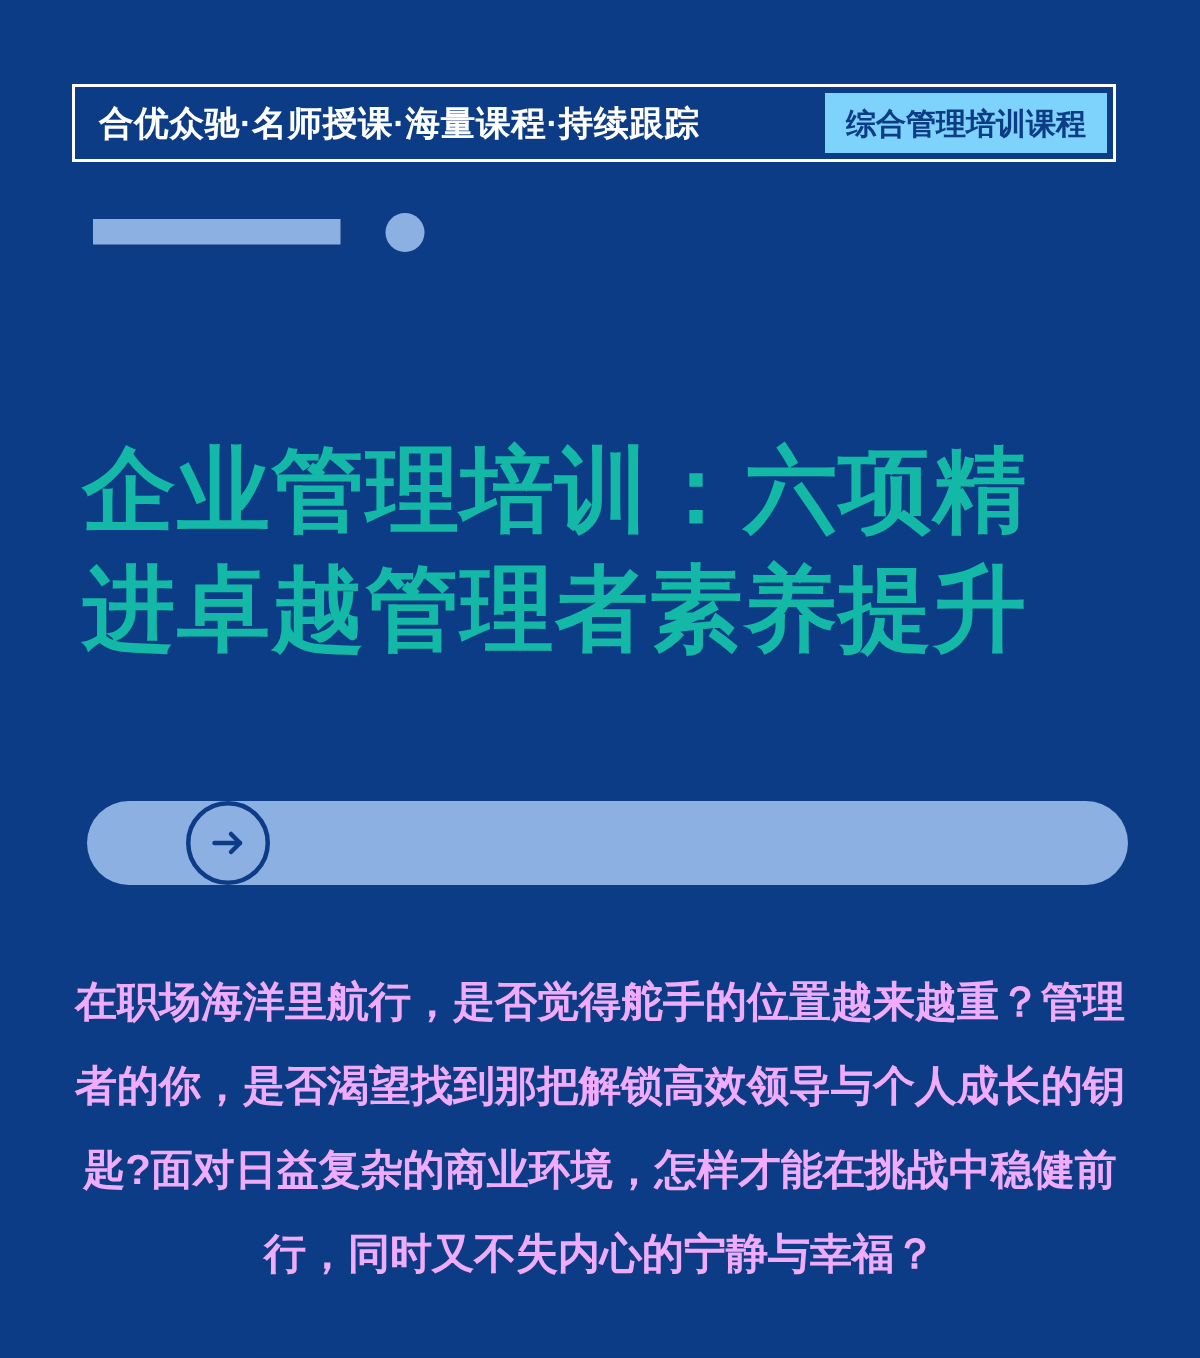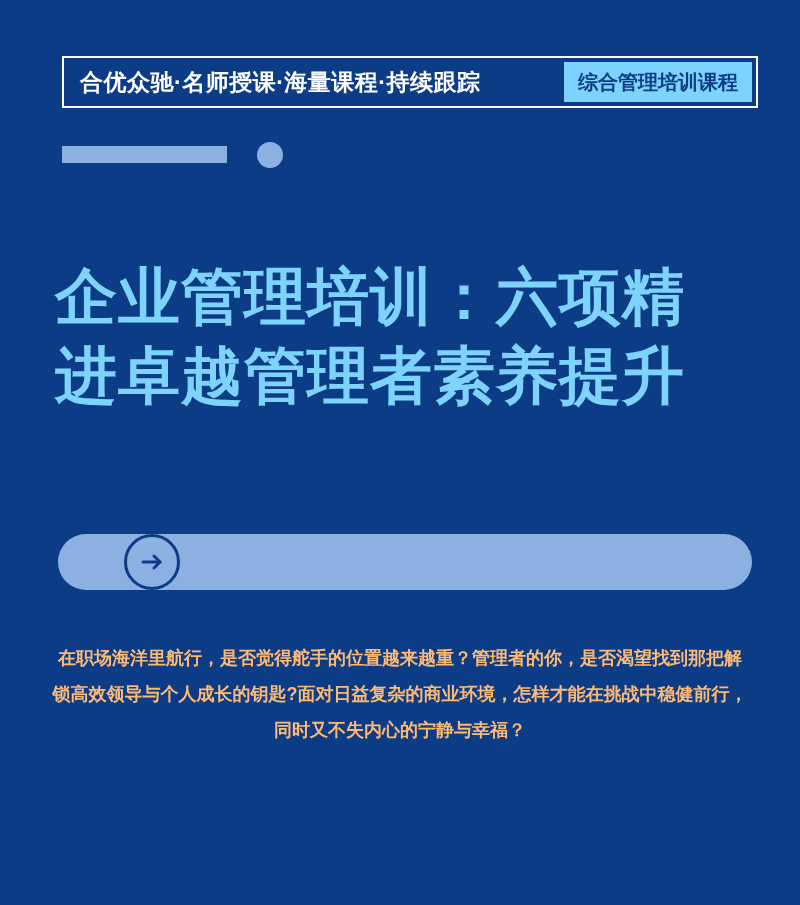--- a/index.html
+++ b/index.html
@@ -18,21 +18,21 @@
     position: relative;
     width: 800px;
     height: 905px;
     background: #0d3c87;
     box-sizing: border-box;
   }
 
   
   .top-banner {
     position: absolute;
-    left: 62px;
+    left: 48px;
     top: 56px;
     width: 696px;
     height: 52px;
     border: 2px solid #ffffff;
     box-sizing: border-box;
     display: flex;
     align-items: stretch;
     gap: 10px;
   }
   .top-banner-left {
@@ -82,23 +82,23 @@
     width: 26px;
     height: 26px;
     border-radius: 50%;
     background: #8db0e2;
   }
 
   
   .headline {
     position: absolute;
     left: 55px;
-    top: 257px;
+    top: 288px;
     width: 700px;
-    color: #7dd3fc;
+    color: #14b8a6;
     font-size: 62px;
     font-weight: bold;
     line-height: 1.28;
     letter-spacing: 1px;
   }
   .headline .line {
     display: block;
     white-space: nowrap;
   }
 
@@ -129,22 +129,22 @@
   .pill-arrow svg {
     display: block;
   }
 
   
   .body-text {
     position: absolute;
     left: 50px;
     top: 640px;
     width: 700px;
-    color: #fdba74;
-    font-size: 18px;
+    color: #f0abfc;
+    font-size: 28px;
     font-weight: bold;
     line-height: 2.0;
     text-align: center;
   }
   .body-text p {
     margin: 0;
   }
 </style>
 </head>
 <body>

